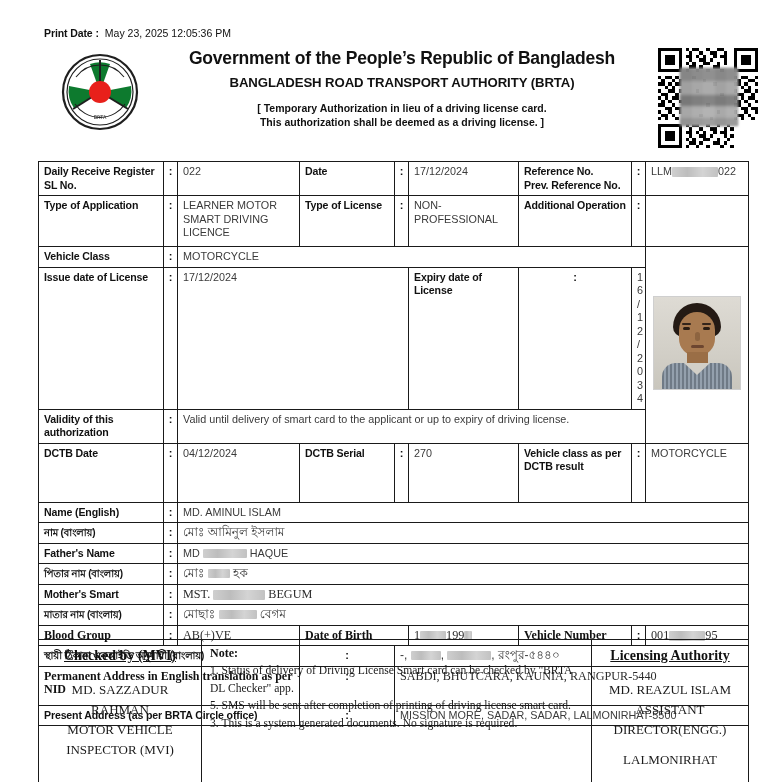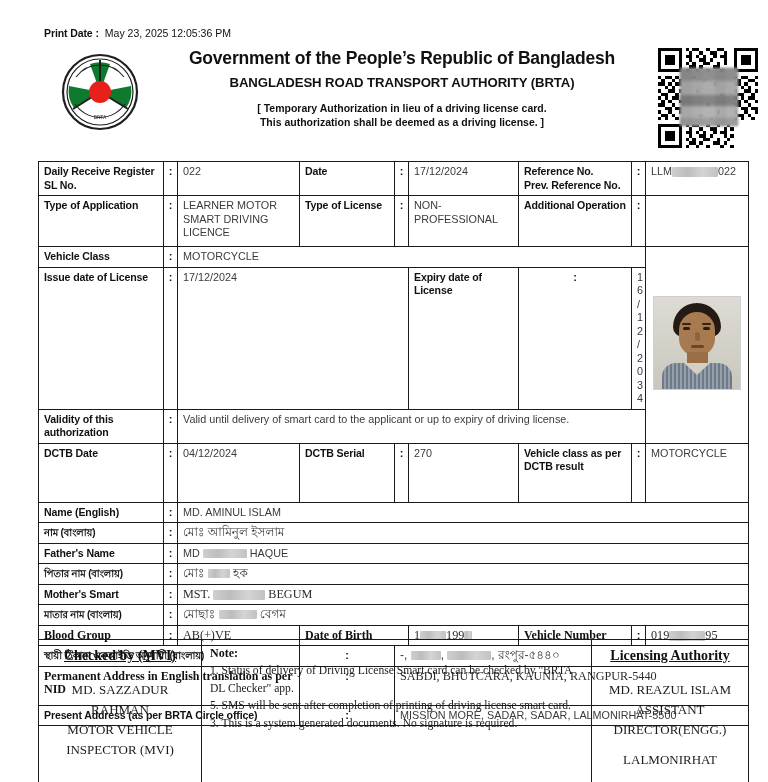--- a/index.html
+++ b/index.html
@@ -678,21 +678,21 @@
       <td class="serif-b">Blood Group</td>
       <td class="col">:</td>
       <td class="serif">AB(+)VE</td>
       <td class="serif-b" colspan="2">Date of Birth</td>
       <td class="serif">
         <span>1</span><span class="red" style="width:26px"></span><span>199</span><span class="red" style="width:8px"></span>
       </td>
       <td class="serif-b">Vehicle Number</td>
       <td class="col">:</td>
       <td class="serif">
-        <span>019</span><span class="red tall" style="width:36px"></span><span>95</span>
+        <span>001</span><span class="red tall" style="width:36px"></span><span>95</span>
       </td>
     </tr>
 
     <tr>
       <td class="bn-lbl" colspan="3">স্থায়ী ঠিকানা এনআইডি অনুযায়ী (বাংলায়)</td>
       <td class="col">:</td>
       <td class="val-bn" colspan="5">
         <span>-,</span>
         <span class="red" style="width:30px"></span>,
         <span class="red" style="width:44px"></span><span>, রংপুর-৫৪৪০</span>

